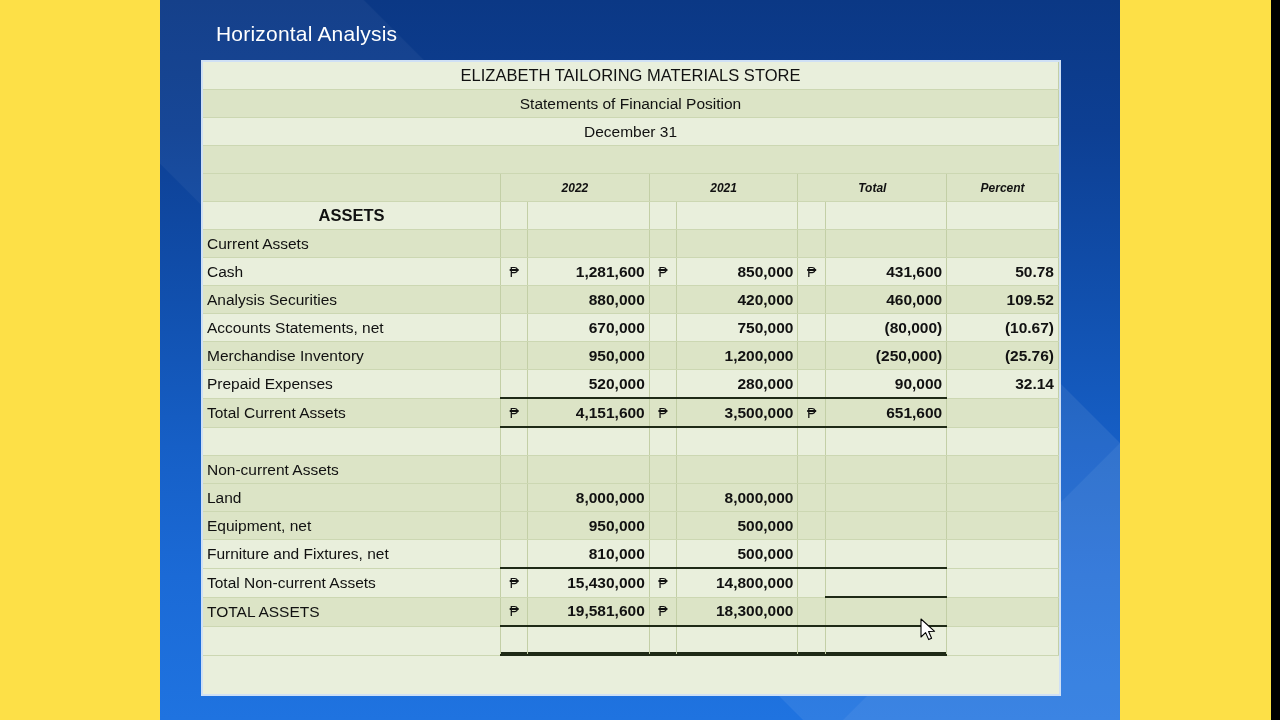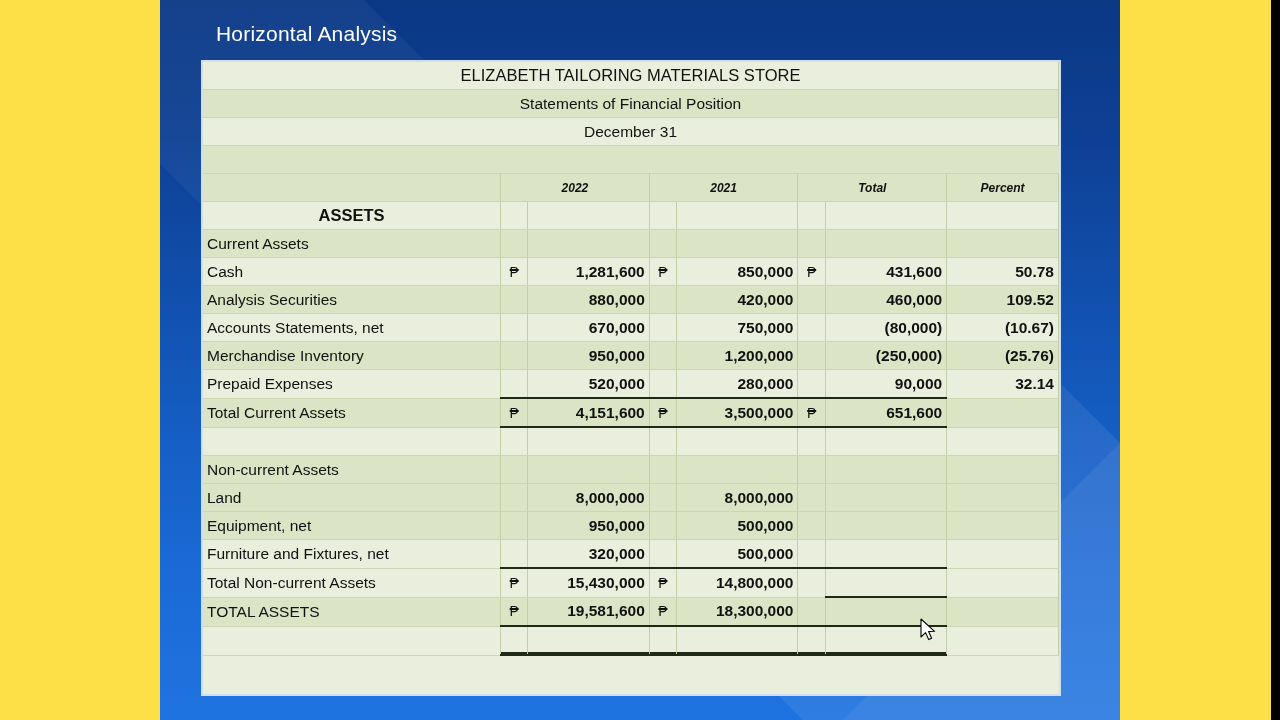--- a/index.html
+++ b/index.html
@@ -349,21 +349,21 @@
               <td class="num">950,000</td>
               <td class="sym"></td>
               <td class="num">500,000</td>
               <td class="sym"></td>
               <td class="num"></td>
               <td class="num"></td>
             </tr>
             <tr class="band-a">
               <td class="lbl ind1">Furniture and Fixtures, net</td>
               <td class="sym"></td>
-              <td class="num">320,000</td>
+              <td class="num">810,000</td>
               <td class="sym"></td>
               <td class="num">500,000</td>
               <td class="sym"></td>
               <td class="num"></td>
               <td class="num"></td>
             </tr>
           </tbody>
 
           <tbody>
             <tr class="band-a">

